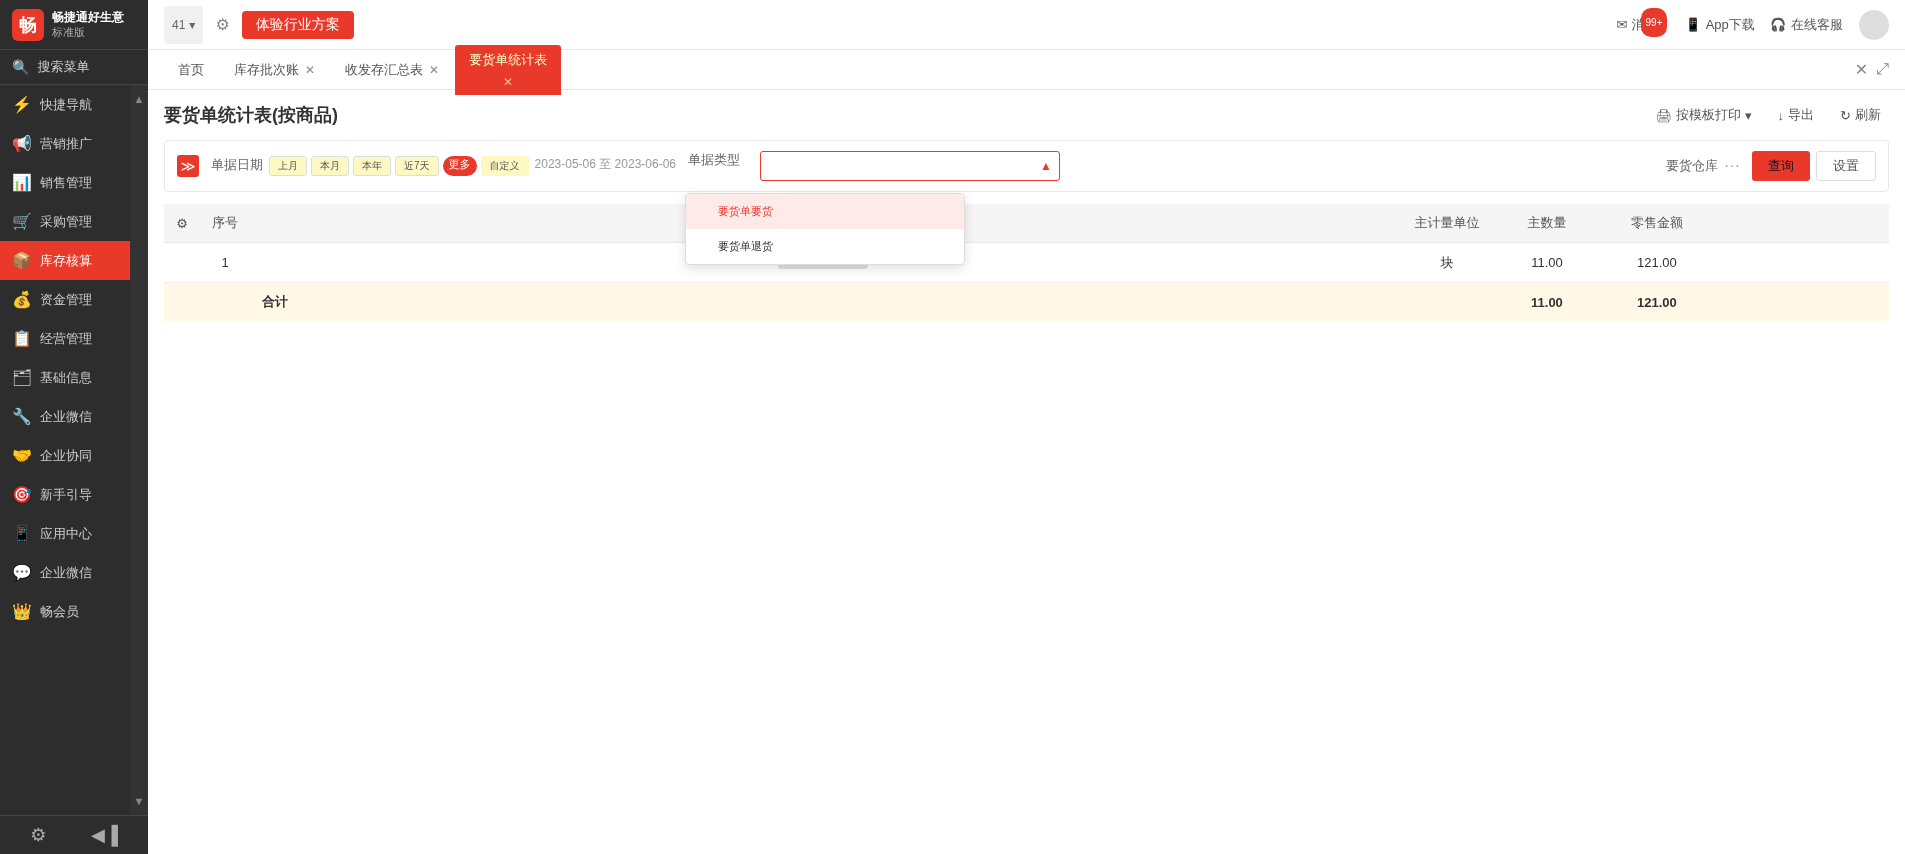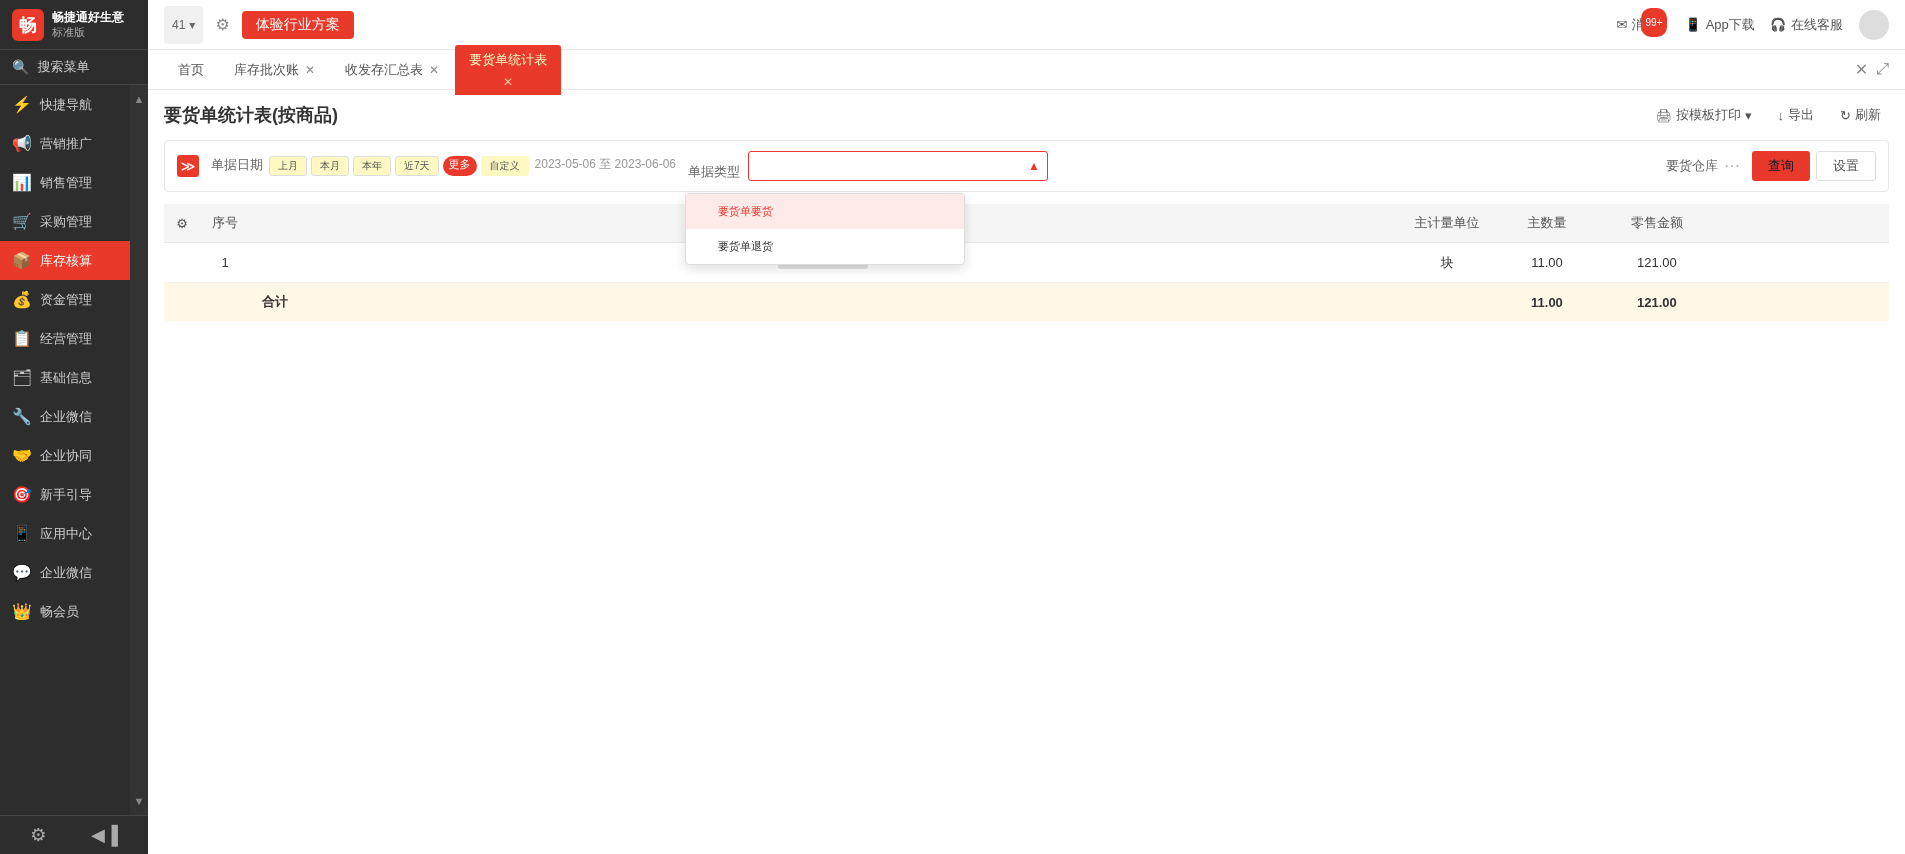--- a/index.html
+++ b/index.html
@@ -250,22 +250,22 @@
       background: #e8392a;
       color: #fff;
       border-radius: 10px;
       padding: 1px 6px;
       font-size: 11px;
       cursor: pointer;
     }
     .date-range { font-size: 12px; color: #999; }
     .filter-type-group {
       display: flex;
-      align-items: flex-end;
-      gap: 8px;
+      align-items: flex-start;
+      gap: 20px;
       flex: 1;
     }
     .select-wrapper {
       position: relative;
       flex: 1;
       max-width: 300px;
     }
     .select-input {
       width: 100%;
       height: 30px;

